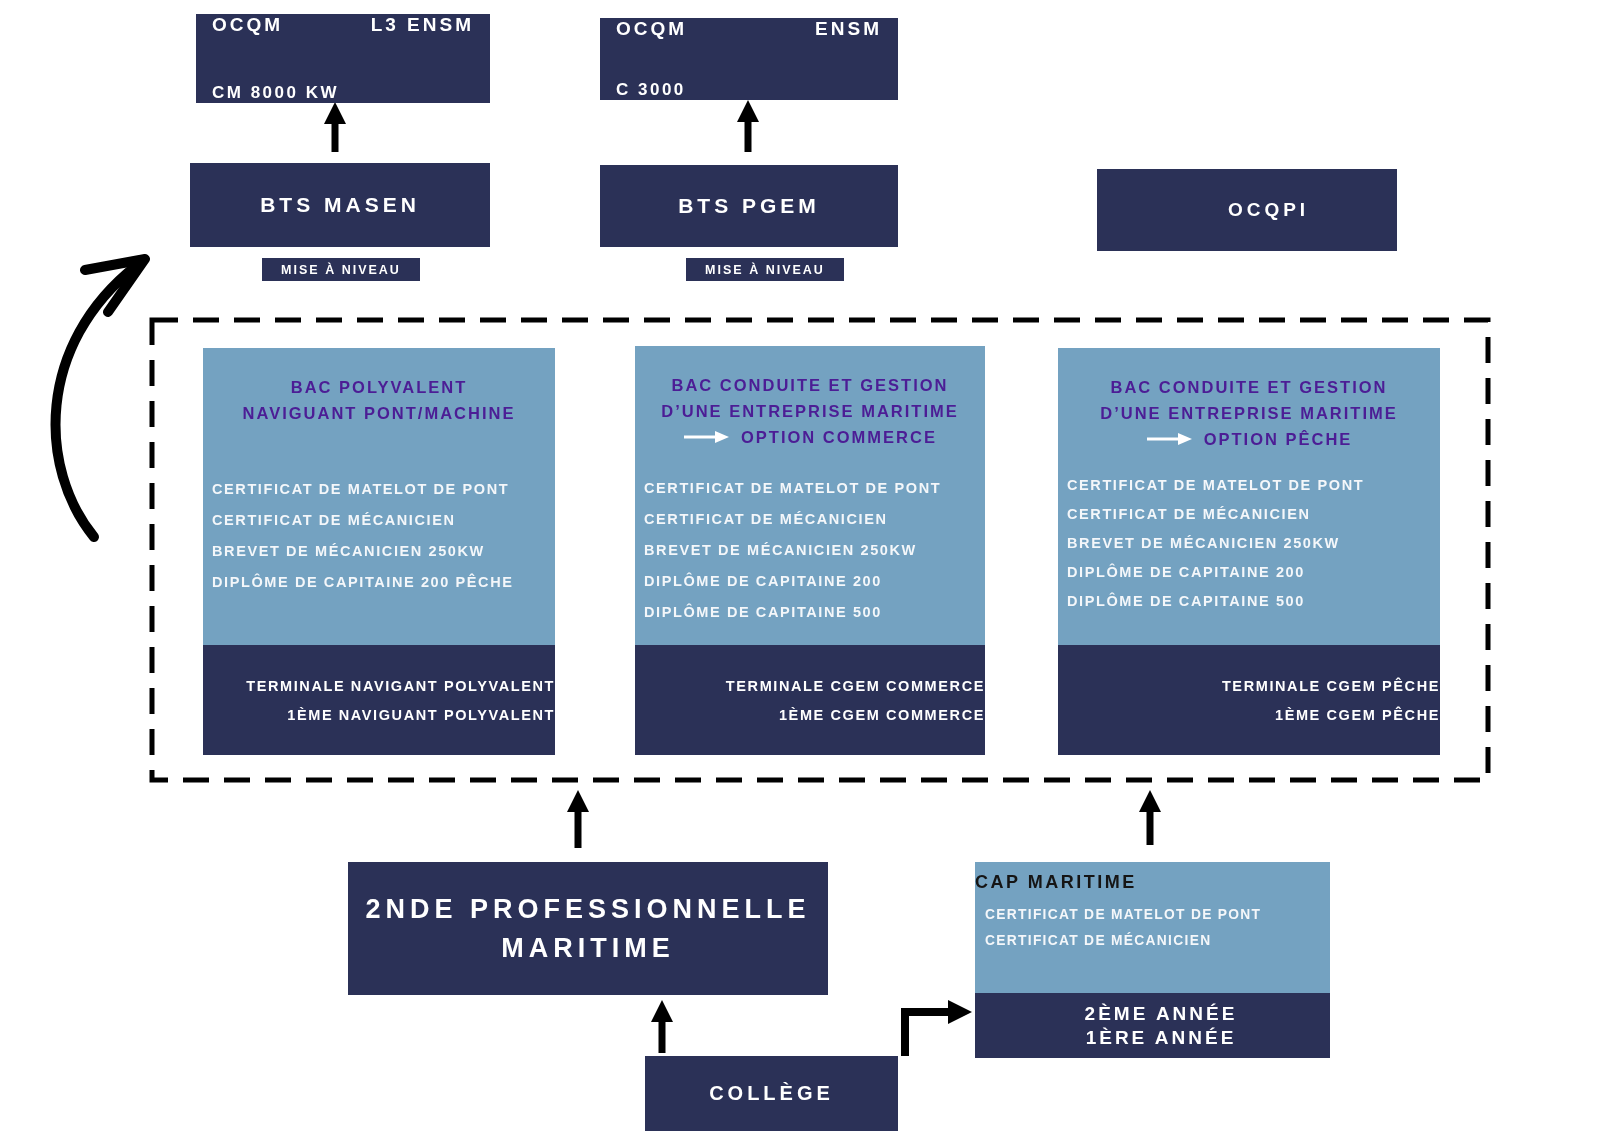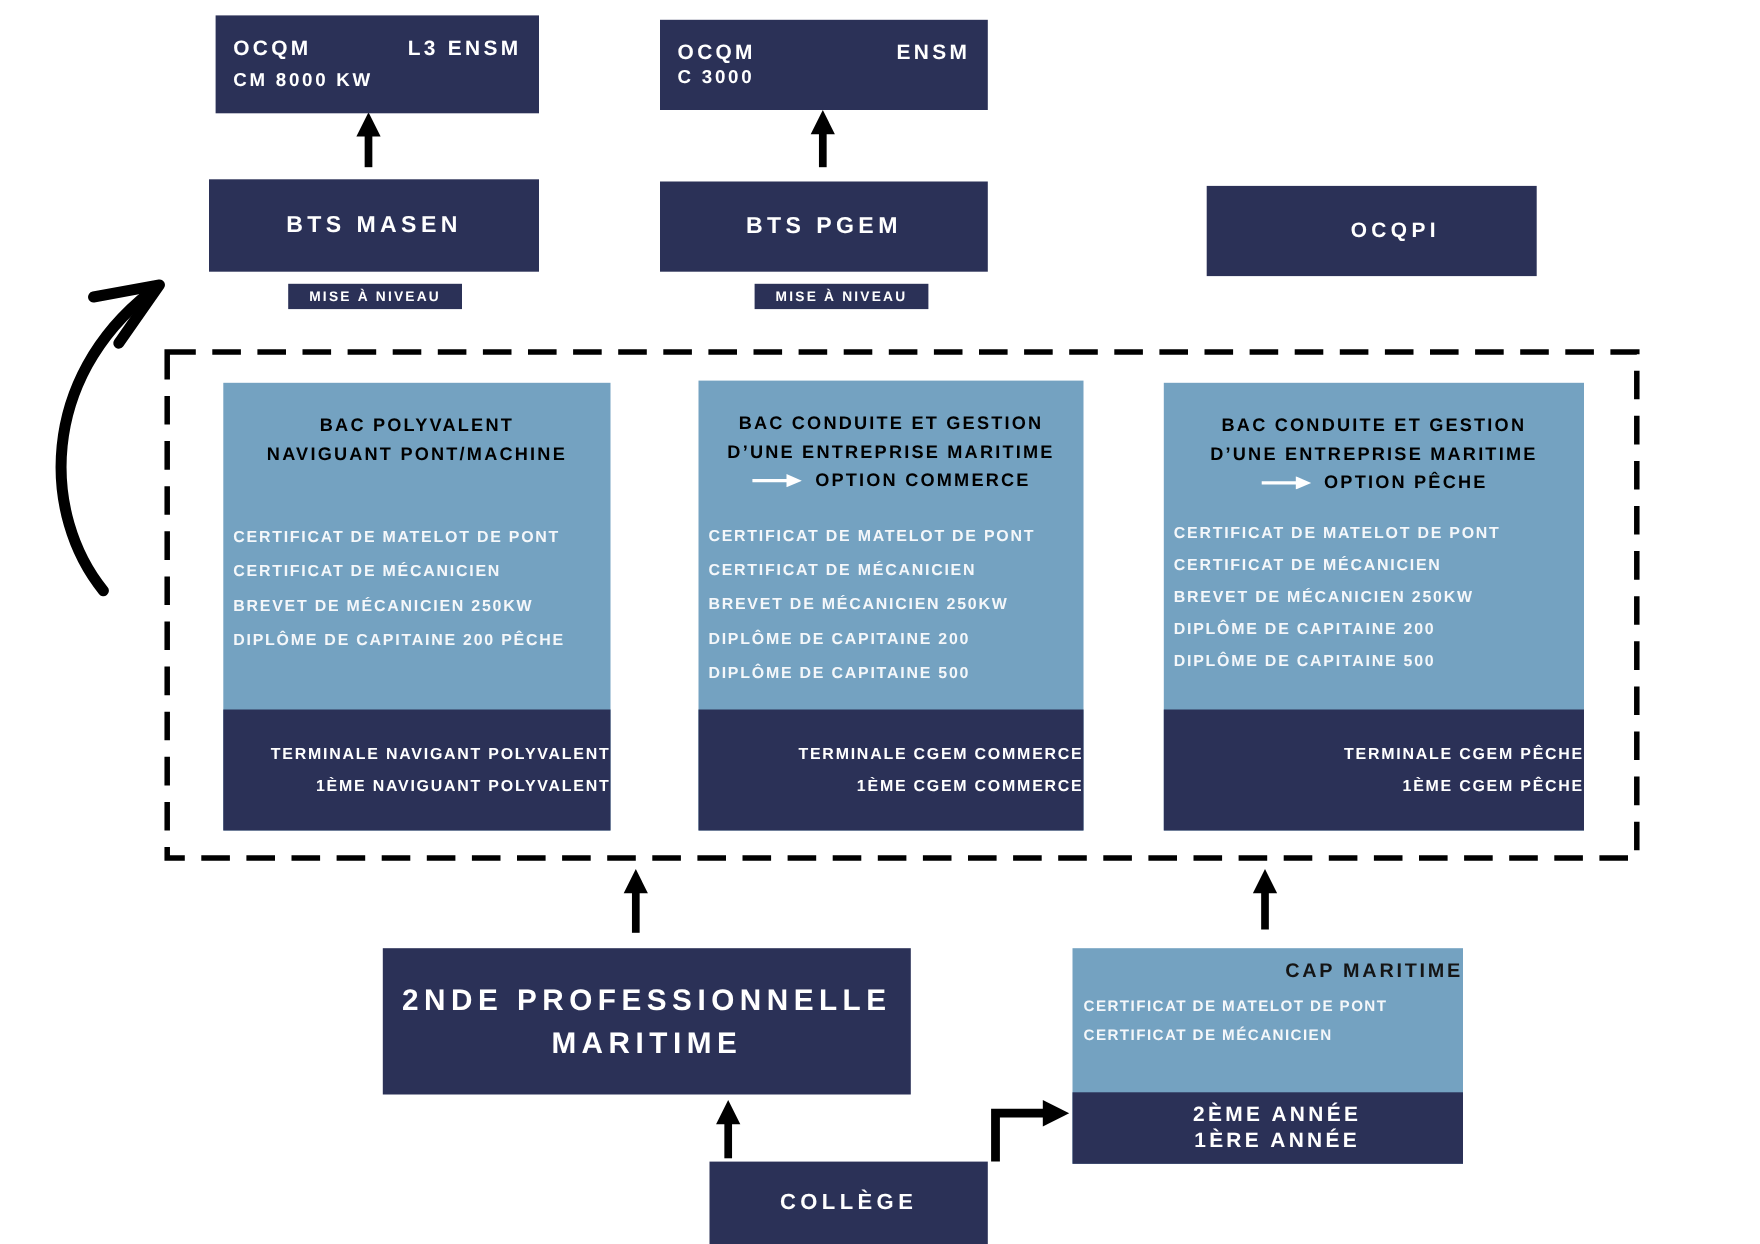--- a/index.html
+++ b/index.html
@@ -5,46 +5,46 @@
   html,body{margin:0;padding:0;}
   body{
     width:1600px;height:1131px;position:relative;background:#ffffff;
     font-family:"Liberation Sans", sans-serif;overflow:hidden;
     -webkit-font-smoothing:antialiased;
   }
   .abs{position:absolute;}
   .navy{background:#2b3157;color:#ffffff;}
   .blue{background:#74a2c1;}
   
-  .qualbox{padding:20px 16px;box-sizing:border-box;display:flex;flex-direction:column;justify-content:space-between;}
+  .qualbox{padding:0 16px;box-sizing:border-box;display:flex;flex-direction:column;justify-content:space-between;}
   .qualbox .toprow{display:flex;justify-content:space-between;align-items:flex-start;
     font-size:19px;font-weight:bold;letter-spacing:3px;}
   .qualbox .detail{font-size:17px;font-weight:bold;letter-spacing:2.5px;}
   
   .bigbox{display:flex;align-items:center;justify-content:center;
     font-size:21px;font-weight:bold;letter-spacing:4px;box-sizing:border-box;}
   .badge{display:flex;align-items:center;justify-content:center;
     font-size:12.5px;font-weight:bold;letter-spacing:2px;box-sizing:border-box;}
   
   .col{display:flex;flex-direction:column;box-sizing:border-box;}
-  .col-title{margin-top:26px;text-align:center;color:#000000;
+  .col-title{margin-top:26px;text-align:center;color:#4c1d95;
     font-size:16.5px;font-weight:800;letter-spacing:2px;line-height:26px;}
   .option-row{display:flex;align-items:center;justify-content:center;gap:12px;line-height:26px;}
   .col-certs{padding-left:9px;color:#f4f7fa;font-size:14.5px;font-weight:600;letter-spacing:1.6px;}
   .col-certs .cert{height:31px;display:flex;align-items:center;white-space:nowrap;}
   .col-certs.tight .cert{height:29px;}
   .col-footer{margin-top:auto;height:110px;display:flex;flex-direction:column;
     justify-content:center;gap:13px;text-align:right;
     font-size:14.5px;font-weight:bold;letter-spacing:1.6px;}
   
   .seconde{display:flex;flex-direction:column;align-items:center;justify-content:center;
     gap:8px;font-size:27px;font-weight:bold;letter-spacing:5px;box-sizing:border-box;}
   
   .cap{display:flex;flex-direction:column;box-sizing:border-box;}
-  .cap-title{margin-top:10px;text-align:right;color:#151515;
+  .cap-title{margin-top:10px;text-align:left;color:#151515;
     font-size:18px;font-weight:800;letter-spacing:2.5px;}
   .cap-certs{margin-top:8px;padding-left:10px;color:#f4f7fa;
     font-size:13.8px;font-weight:600;letter-spacing:1.3px;}
   .cap-certs .cert{height:26px;display:flex;align-items:center;white-space:nowrap;}
   .cap-years{margin-top:auto;height:65px;display:flex;flex-direction:column;
     justify-content:center;text-align:center;
     font-size:19px;font-weight:bold;letter-spacing:3px;line-height:24px;padding-left:17px;}
   
   .college{display:flex;align-items:center;justify-content:center;
     font-size:20px;font-weight:bold;letter-spacing:4px;box-sizing:border-box;}

